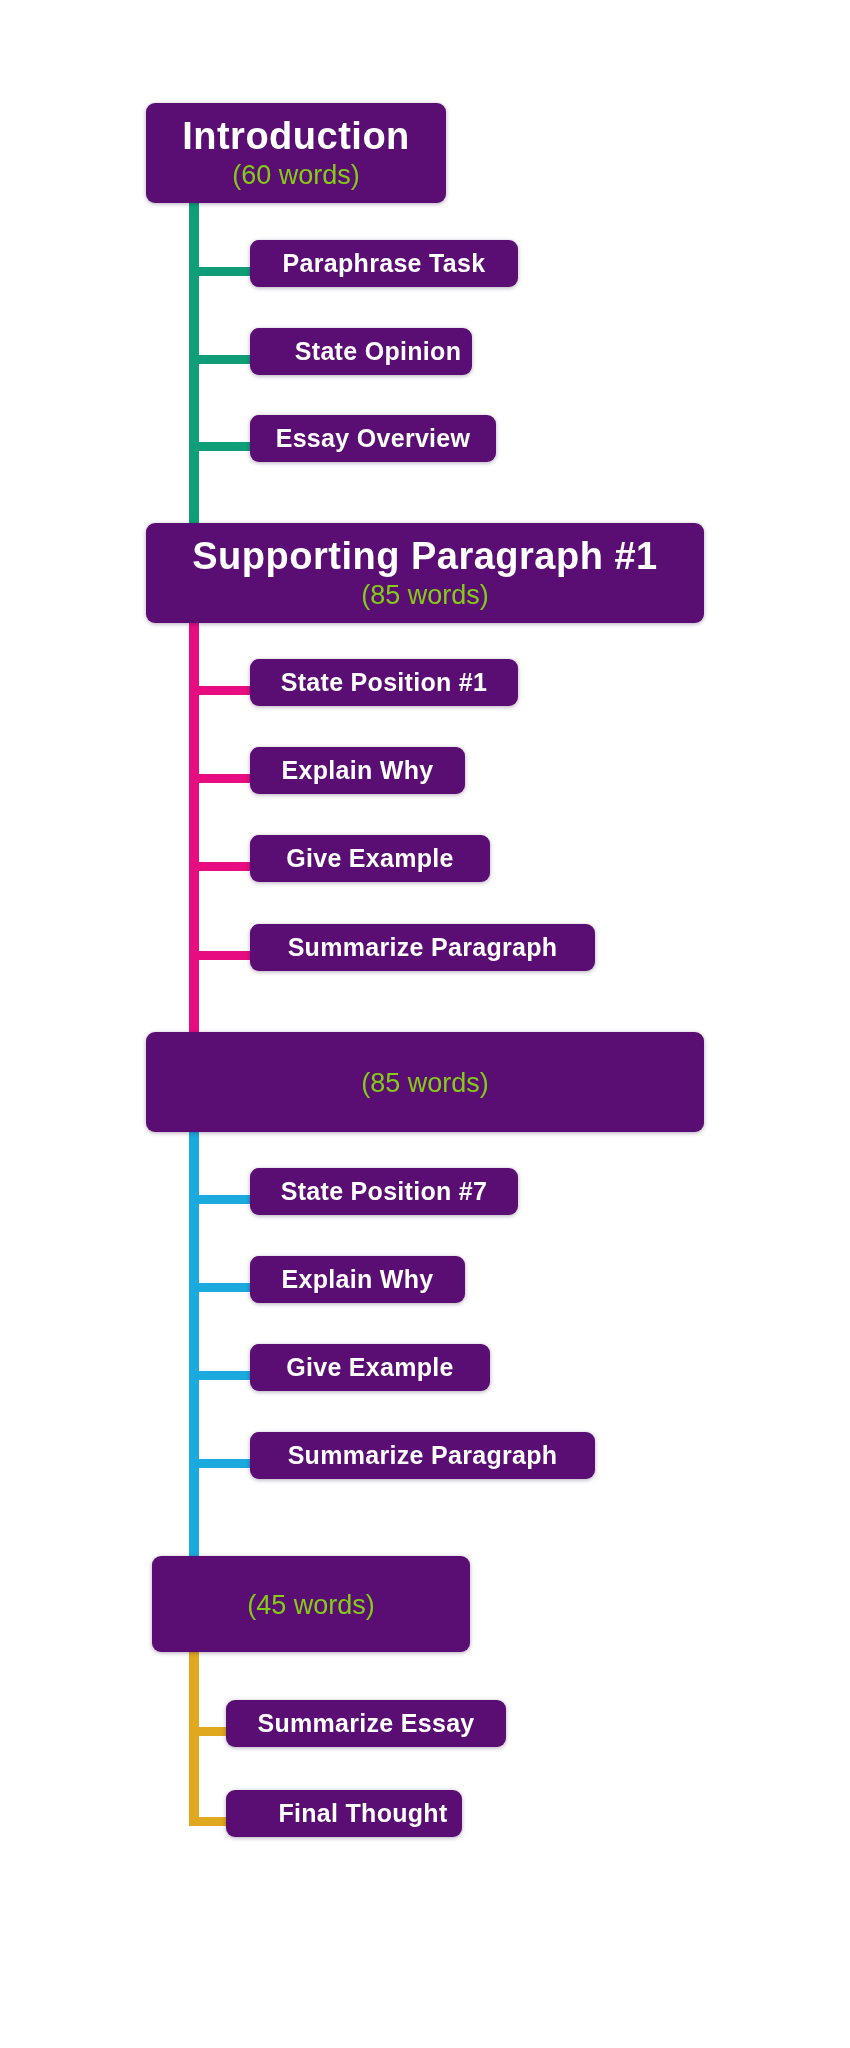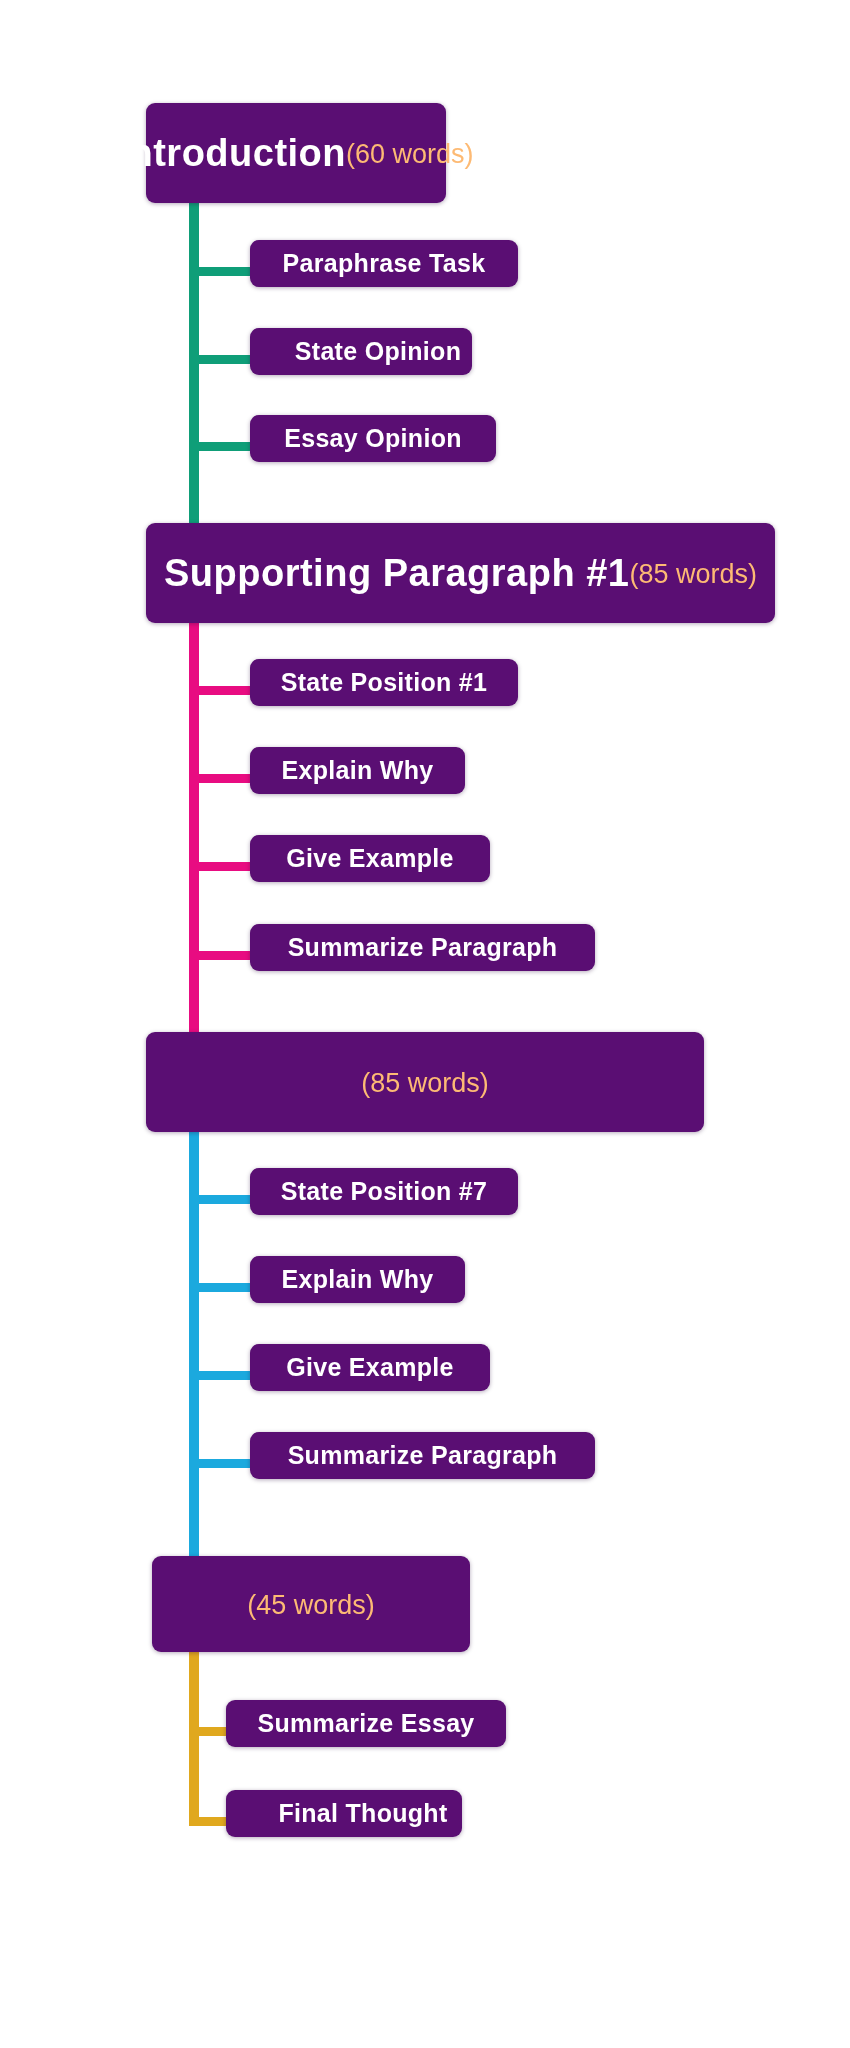--- a/index.html
+++ b/index.html
@@ -14,41 +14,41 @@
     height: 2048px;
     background: #ffffff;
     overflow: hidden;
   }
   .node {
     position: absolute;
     background: #5A0E73;
     border-radius: 9px;
     color: #ffffff;
     display: flex;
-    flex-direction: row;
+    flex-direction: column;
     align-items: center;
     justify-content: center;
     text-align: center;
     box-shadow: 0 1px 4px rgba(40, 8, 56, 0.35);
     box-sizing: border-box;
     z-index: 2;
   }
   .node.parent .node-title {
     font-weight: bold;
     font-size: 38px;
     line-height: 1.12;
     letter-spacing: 0.5px;
     white-space: nowrap;
   }
   .node.parent .node-subtitle {
     font-weight: normal;
     font-size: 27px;
     line-height: 1.1;
     margin-top: 3px;
-    color: #fdba74;
+    color: #84cc16;
     white-space: nowrap;
   }
   .node.child {
     height: 47px;
   }
   .node.child .node-label {
     font-weight: bold;
     font-size: 25px;
     letter-spacing: 0.3px;
     white-space: nowrap;
@@ -79,30 +79,30 @@
     <div class="node-subtitle">(60 words)</div>
   </div>
 
   <div class="node child" style="left:250px; top:240px; width:268px;">
     <span class="node-label">Paraphrase Task</span>
   </div>
   <div class="node child" style="left:250px; top:328px; width:222px;padding-left:34px;">
     <span class="node-label">State Opinion</span>
   </div>
   <div class="node child" style="left:250px; top:415px; width:246px;">
-    <span class="node-label">Essay Opinion</span>
+    <span class="node-label">Essay Overview</span>
   </div>
 
   <div class="line v c-pink" style="left:189px; top:620px; height:416px;"></div>
   <div class="line h c-pink" style="left:191px; top:686px; width:59px;"></div>
   <div class="line h c-pink" style="left:191px; top:774px; width:59px;"></div>
   <div class="line h c-pink" style="left:191px; top:862px; width:59px;"></div>
   <div class="line h c-pink" style="left:191px; top:951px; width:59px;"></div>
 
-  <div class="node parent" style="left:146px; top:523px; width:629px; height:100px;">
+  <div class="node parent" style="left:146px; top:523px; width:558px; height:100px;">
     <div class="node-title">Supporting Paragraph #1</div>
     <div class="node-subtitle">(85 words)</div>
   </div>
 
   <div class="node child" style="left:250px; top:659px; width:268px;">
     <span class="node-label">State Position #1</span>
   </div>
   <div class="node child" style="left:250px; top:747px; width:215px;">
     <span class="node-label">Explain Why</span>
   </div>

